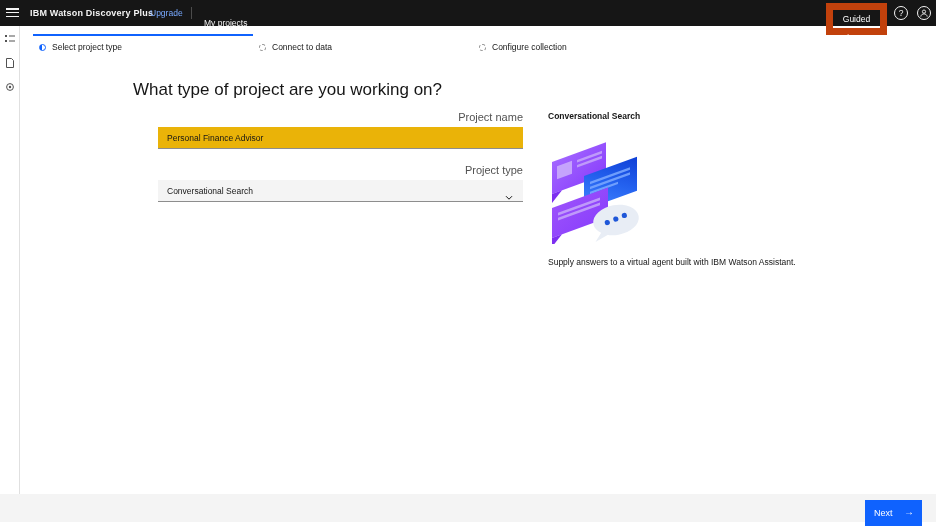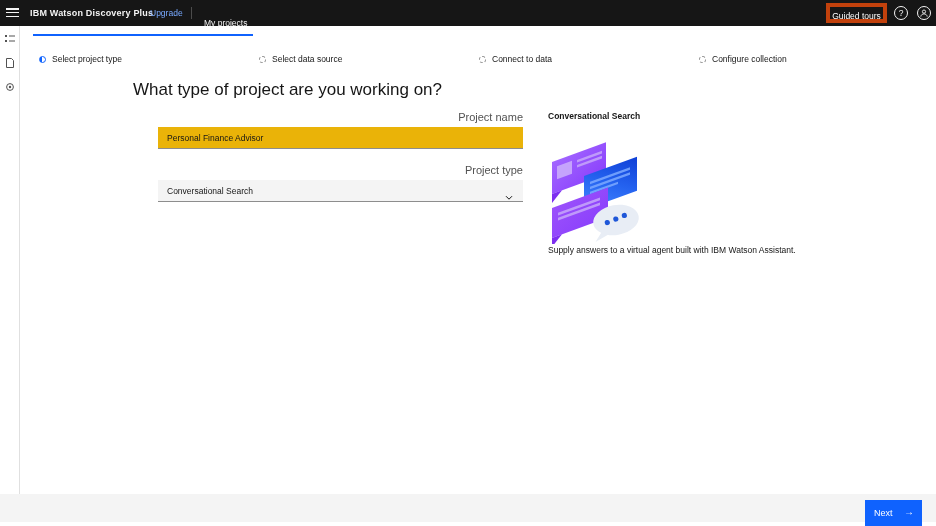--- a/index.html
+++ b/index.html
@@ -24,22 +24,22 @@
   .hnav-upgrade {
     position:absolute; left:150px; top:0; height:26px; line-height:26px;
     font-size:8.5px; color:#78a9ff; cursor:pointer;text-align:center;
   }
   .hdivider { position:absolute; left:191px; top:7px; width:1px; height:12px; background:#4c4c4c; }
   .hnav-projects {
     position:absolute; left:204px; top:0; height:26px; line-height:26px;
     font-size:8.5px; color:#f4f4f4; cursor:pointer;margin-top:10px;
   }
   .guided-tours {
-    position:absolute; left:826px; top:3px; width:61px; height:20px;
-    border:4px solid #c2410c; background:transparent; color:#ffffff;
+    position:absolute; left:826px; top:3px; width:61px; height:32px;
+    border:7px solid #c2410c; background:transparent; color:#ffffff;
     font-size:8.5px; line-height:18px; text-align:center; cursor:pointer;
     font-family:"Liberation Sans", sans-serif;
   }
   .round-icon {
     position:absolute; top:6px; width:14px; height:14px; border:1px solid #f4f4f4;
     border-radius:50%; color:#f4f4f4; font-size:8.5px; line-height:12px;
     text-align:center; cursor:pointer;
   }
   .help-icon { left:894px; }
   .user-icon { left:917px; }
@@ -51,21 +51,21 @@
     background:#ffffff; border-right:1px solid #e0e0e0;
   }
   .rail-icon { width:10px; height:10px; margin:14px auto 0; cursor:pointer; }
   .rail-icon:first-child { margin-top:8px; }
   .rail-icon svg { display:block; }
 
   
   .progress {
     position:absolute; left:33px; top:34px; width:880px; display:flex;
   }
-  .step { width:220px; border-top:2px solid transparent; padding-top:18px; cursor:pointer; }
+  .step { width:220px; border-top:2px solid transparent; padding-top:6px; cursor:pointer; }
   .step.current { border-top-color:#0f62fe; }
   .step-inner { display:flex; align-items:center; gap:6px; padding-left:6px; }
   .step-circle { width:7px; height:7px; border-radius:50%; flex:0 0 auto; }
   .step.current .step-circle { border:1px solid #0f62fe; background:linear-gradient(90deg,#0f62fe 50%,#ffffff 50%); }
   .step.incomplete .step-circle { border:1px dashed #8d8d8d; background:#ffffff; }
   .step-label { font-size:8.5px; color:#161616; white-space:nowrap; }
 
   
   .page-title {
     position:absolute; left:133px; top:80px; font-size:17px; font-weight:400;
@@ -85,21 +85,21 @@
   }
   .select-value {
     position:absolute; left:9px; top:0; height:22px; line-height:22px;
     font-size:8.5px; color:#161616;
   }
   .select-chevron { position:absolute; right:10px; top:7px; }
 
   .info-col { position:absolute; left:548px; top:111px; width:330px; }
   .info-title { font-size:8.5px; font-weight:bold; color:#161616; }
   .illustration { position:absolute; left:2px; top:25px; }
-  .info-desc { position:absolute; left:0; top:134px; font-size:8.5px; color:#161616; width:330px; }
+  .info-desc { position:absolute; left:0; top:146px; font-size:8.5px; color:#161616; width:330px; }
 
   
   .footer {
     position:absolute; left:0; top:494px; width:936px; height:28px;
     background:#f4f4f4;
   }
   .next-btn {
     position:absolute; left:865px; top:500px; width:57px; height:26px;
     background:#0f62fe; border:none; color:#ffffff; cursor:pointer;
     font-family:"Liberation Sans", sans-serif; font-size:9px; text-align:left;
@@ -152,26 +152,20 @@
         <circle cx="5" cy="5" r="1.2" fill="#525252"></circle>
       </svg>
     </div>
   </div>
 
   <div class="progress">
     <div class="step current">
       <div class="step-inner">
         <span class="step-circle"></span>
         <span class="step-label">Select project type</span>
-      </div>
-    </div>
-    <div class="step incomplete">
-      <div class="step-inner">
-        <span class="step-circle"></span>
-        <span class="step-label">Select data source</span>
       </div>
     </div>
     <div class="step incomplete">
       <div class="step-inner">
         <span class="step-circle"></span>
         <span class="step-label">Connect to data</span>
       </div>
     </div>
     <div class="step incomplete">
       <div class="step-inner">

